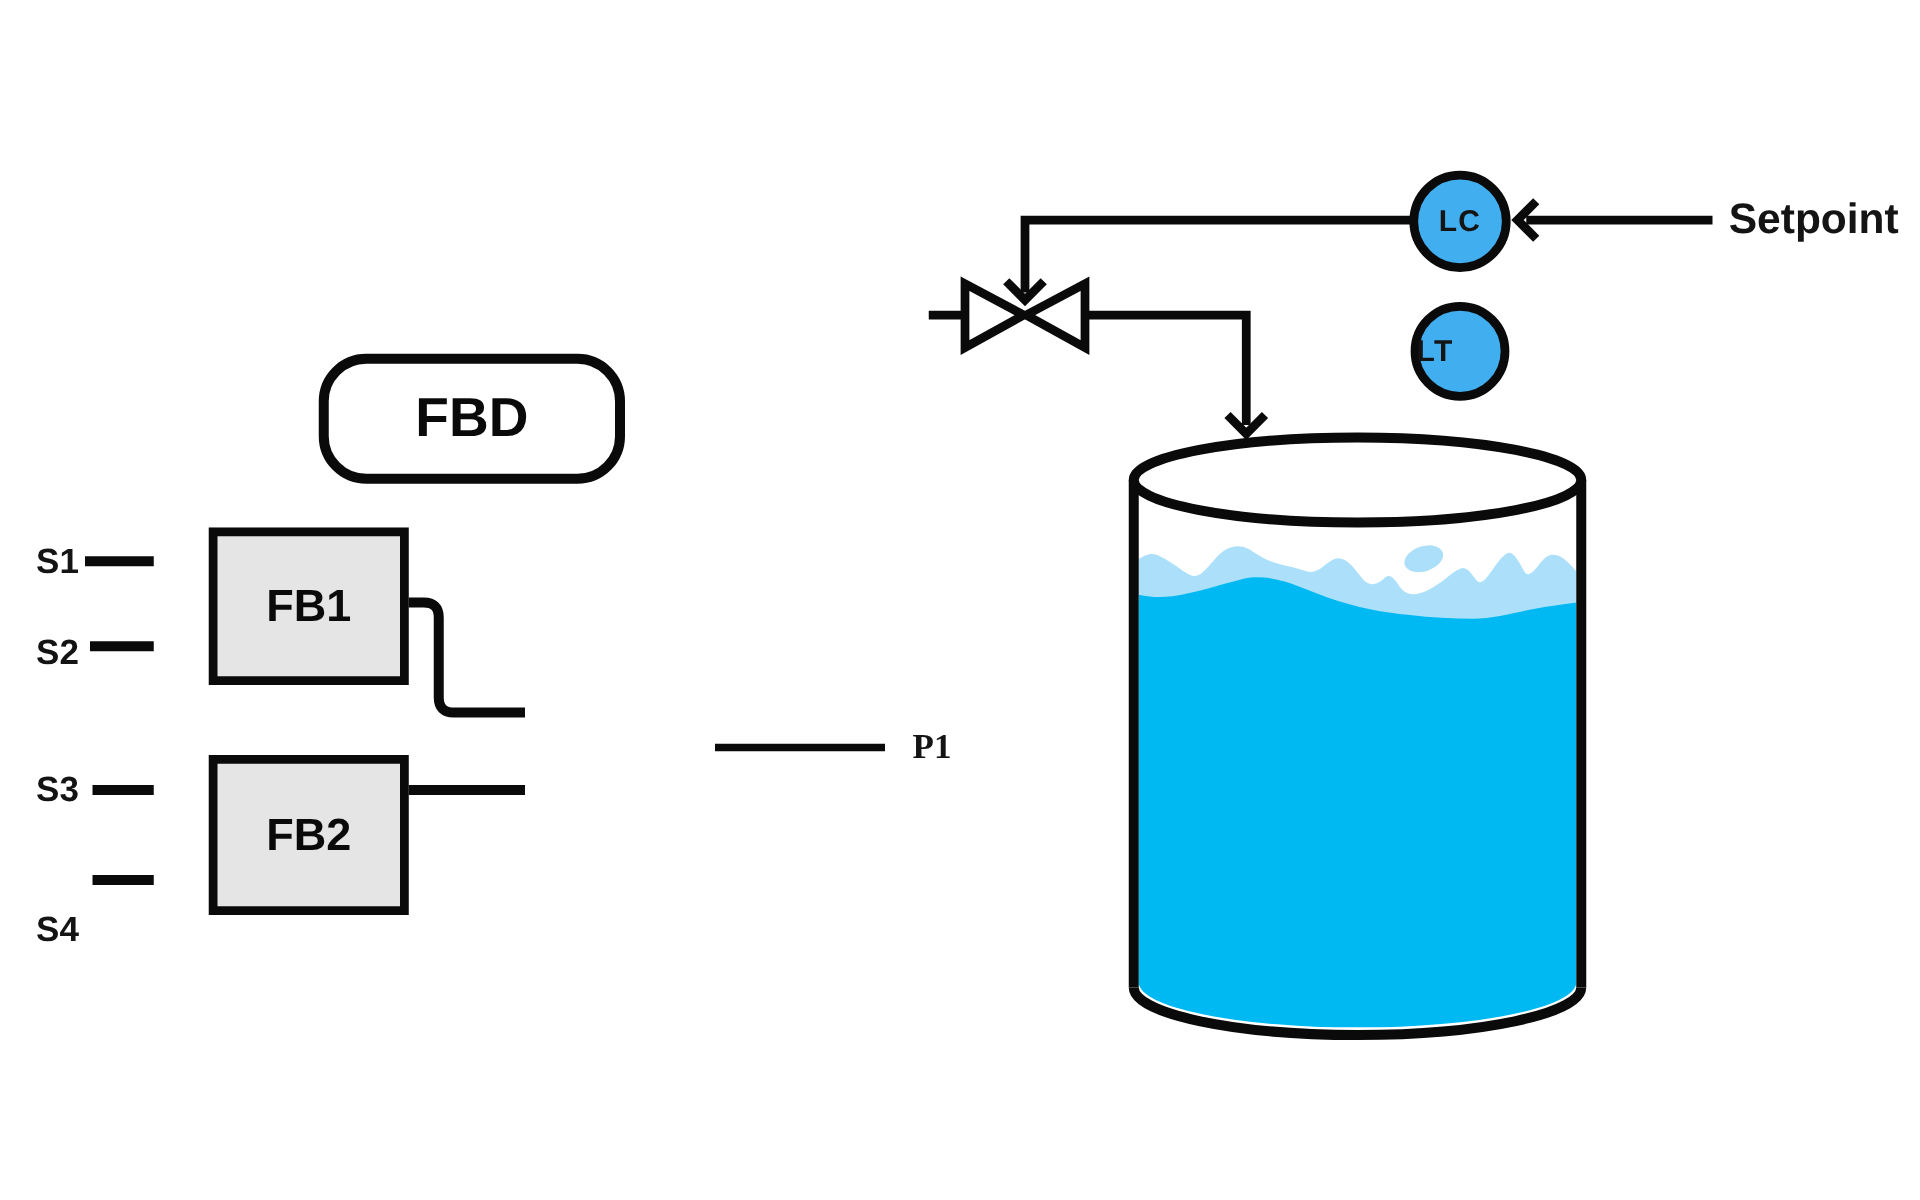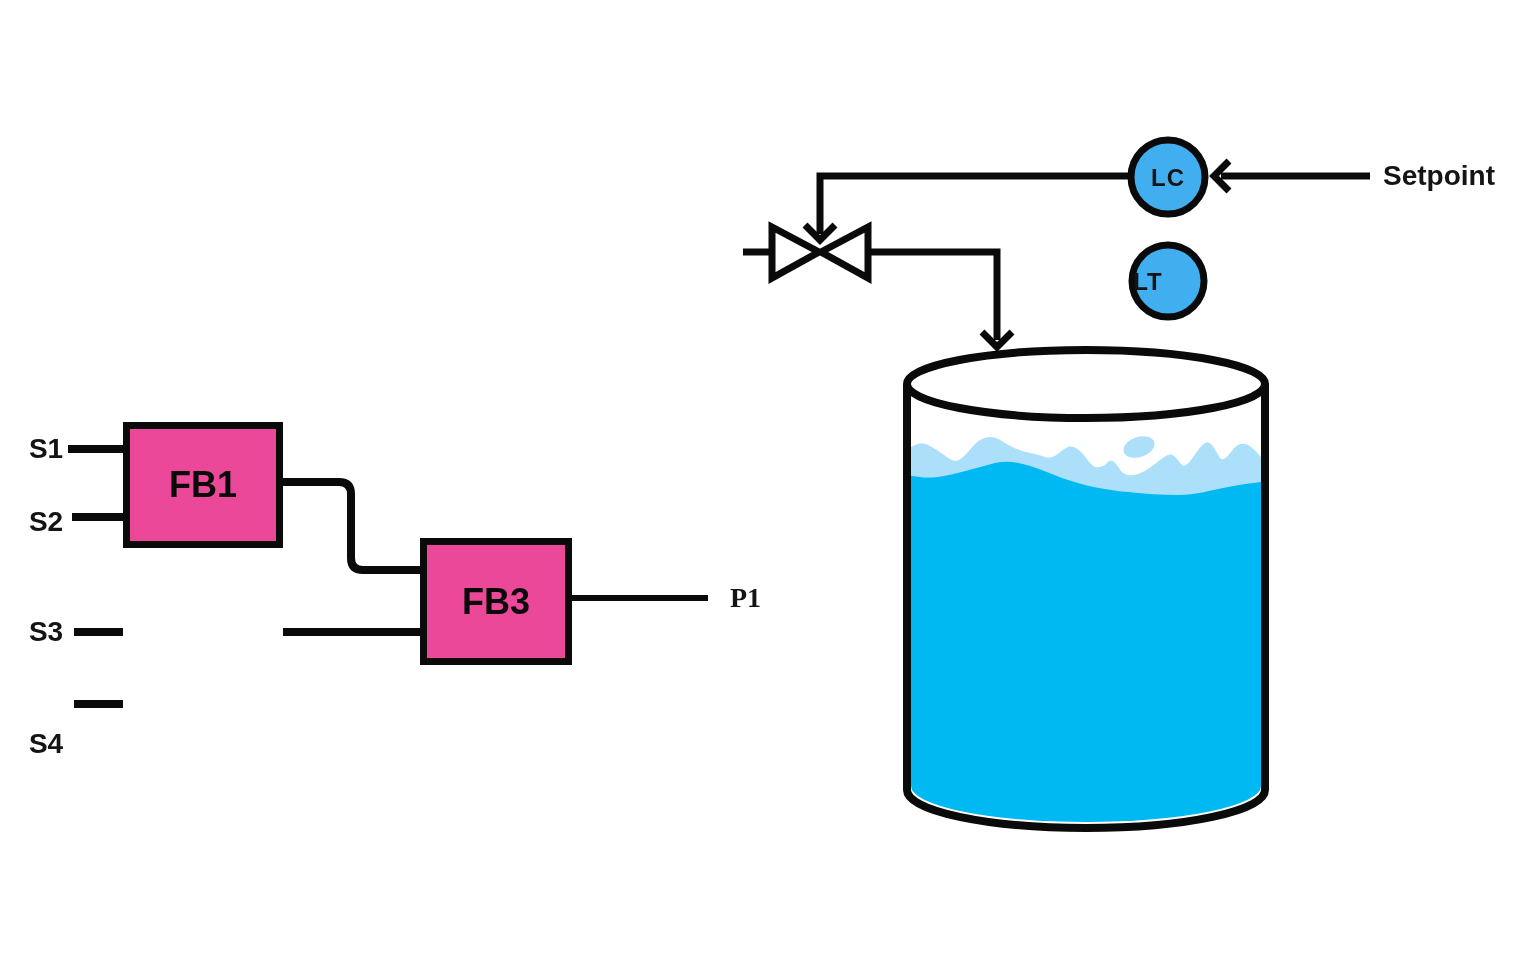--- a/index.html
+++ b/index.html
@@ -4,37 +4,37 @@
 <style>
   html,body { margin:0; padding:0; background:#ffffff; }
   .canvas {
     position:relative; width:1536px; height:960px; background:#ffffff;
     font-family:"Liberation Sans", sans-serif; overflow:hidden;
   }
   svg.layer { position:absolute; left:0; top:0; }
 
   
   .block {
-    position:absolute; box-sizing:border-box; background:#ec4899;
+    position:absolute; box-sizing:border-box; background:#e5e5e5;
     border:7px solid #0a0a0a; display:flex; align-items:center; justify-content:center;
-    font-weight:bold; font-size:36px; color:#0a0a0a; z-index:2;
+    font-weight:bold; font-size:36px; color:#0a0a0a; z-index:2;margin-left:44px;
   }
   .pill {
     position:absolute; box-sizing:border-box; background:#ffffff;
     border:8px solid #0a0a0a; border-radius:38px;
     display:flex; align-items:center; justify-content:center;
     font-weight:bold; font-size:44px; color:#0a0a0a; z-index:2;
   }
   .lbl {
     position:absolute; color:#141414; font-size:28px; font-weight:bold;
     transform:translate(-50%,-50%); white-space:nowrap; z-index:3;
   }
   .lbl.left-anchor { transform:translate(0,-50%); }
   .instr-lbl { font-size:24px; letter-spacing:1px; }
-  .setpoint { font-size:28px; }
+  .setpoint { font-size:34px; }
   .logo {
     position:absolute; right:16px; top:900px; z-index:3;
     font-family:"DejaVu Sans Mono", monospace; font-weight:bold;
     font-size:40px; letter-spacing:0px; word-spacing:12px; color:#151515;
     text-transform:lowercase;
   }
 </style>
 </head>
 <body>
 
@@ -110,29 +110,32 @@
 
     <g>
       <path d="M772 227 L772 278 L819 252 Z" fill="#ffffff" stroke="#0a0a0a" stroke-width="7" stroke-linejoin="miter"></path>
       <path d="M868 227 L868 278 L821 252 Z" fill="#ffffff" stroke="#0a0a0a" stroke-width="7" stroke-linejoin="miter"></path>
     </g>
 
     <circle cx="1168" cy="177" r="37" stroke="#0a0a0a" stroke-width="7" fill="#41aef0"></circle>
     <circle cx="1168" cy="281" r="36" stroke="#0a0a0a" stroke-width="7" fill="#41aef0"></circle>
   </svg>
 
+  <div class="pill" style="left:255px; top:283px; width:245px; height:104px;">
+    <span>FBD</span>
+  </div>
 
   <div class="block" style="left:123px; top:422px; width:160px; height:126px;">
     <span>FB1</span>
   </div>
 
+  <div class="block" style="left:123px; top:604px; width:160px; height:128px;">
+    <span>FB2</span>
+  </div>
 
-  <div class="block" style="left:420px; top:538px; width:152px; height:127px;">
-    <span>FB3</span>
-  </div>
 
   <div class="lbl" style="left:46px; top:449px;">S1</div>
   <div class="lbl" style="left:46px; top:522px;">S2</div>
   <div class="lbl" style="left:46px; top:632px;text-align:right;">S3</div>
   <div class="lbl" style="left:46px; top:744px;">S4</div>
   <div class="lbl left-anchor" style="left:730px; top:598px;font-family:Liberation Serif, serif;">P1</div>
 
   <div class="lbl instr-lbl" style="left:1168px; top:178px;">LC</div>
   <div class="lbl instr-lbl" style="left:1148px; top:282px;">LT</div>
   <div class="lbl left-anchor setpoint" style="left:1383px; top:176px;">Setpoint</div>

